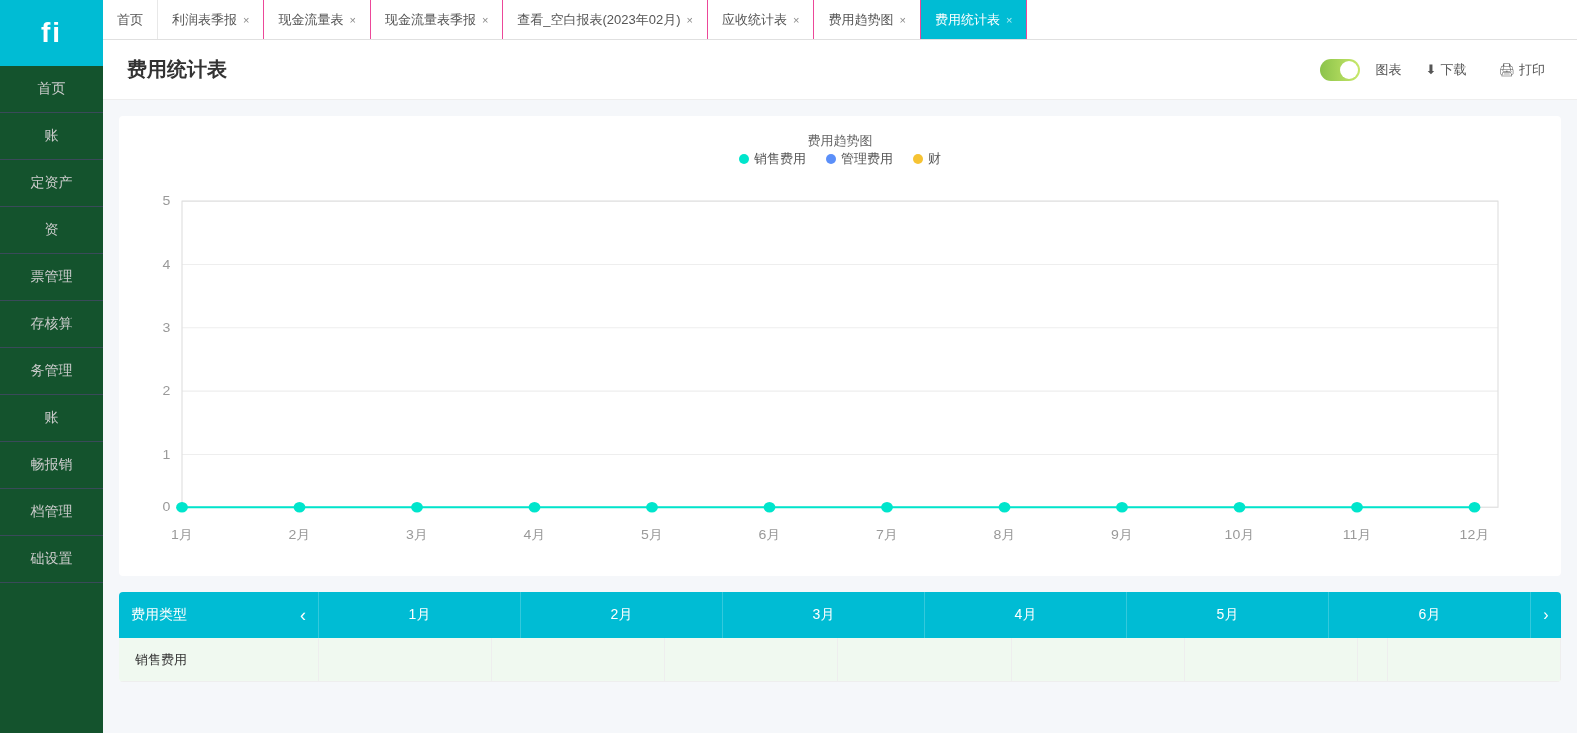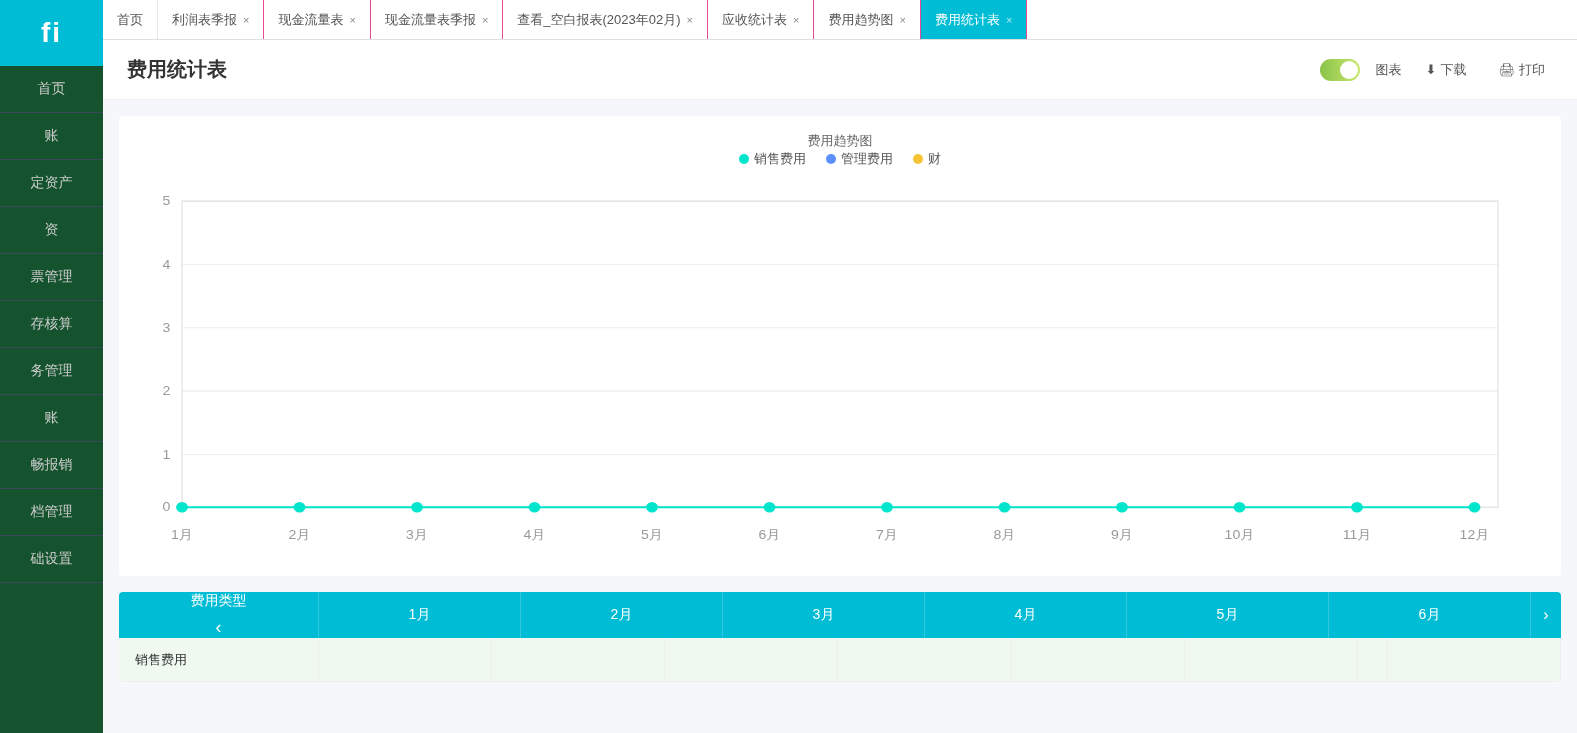--- a/index.html
+++ b/index.html
@@ -216,21 +216,20 @@
       height: 100%;
       border-right: 1px solid rgba(255,255,255,0.2);
     }
     .th-cell:last-child { border-right: none; }
     .th-type {
       width: 200px;
       font-size: 14px;
       flex-shrink: 0;
       justify-content: space-between;
       padding: 0 12px;
-      flex-direction: column;
     }
     .th-month {
       flex: 1;
       font-size: 14px;
     }
     .th-nav {
       width: 30px;
       font-size: 16px;
       cursor: pointer;
       display: flex;

